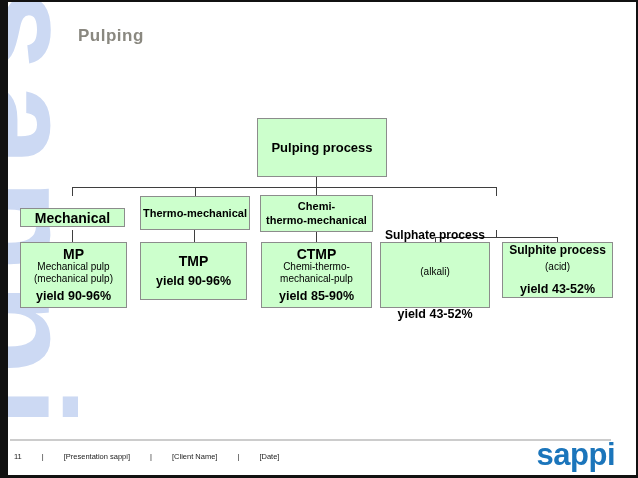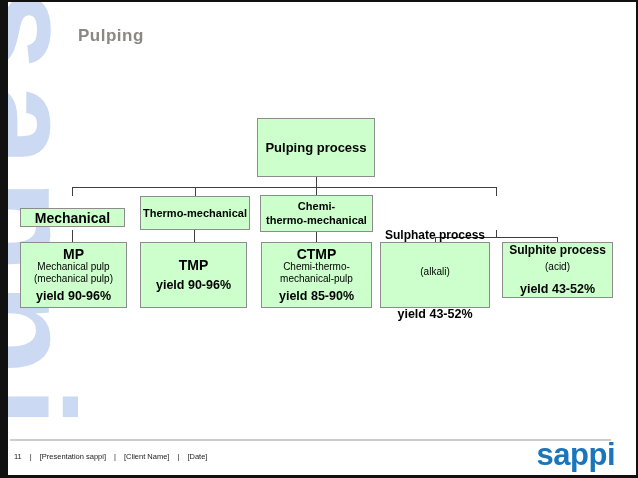--- a/index.html
+++ b/index.html
@@ -27,29 +27,29 @@
     background:#ccffcc; border:1px solid #8c8c8c;
     display:flex; flex-direction:column; align-items:center; justify-content:center;
     text-align:center; color:#000;
   }
   .pre { white-space:pre-line; }
   .vline, .hline { position:absolute; background:#3f3f3f; z-index:1; }
   .vline { width:1px; }
   .hline { height:1px; }
 
   
-  .b-root   { left:249px; top:116px; width:118px; height:59px; font-size:13px; font-weight:bold; }
+  .b-root   { left:249px; top:116px; width:130px; height:59px; font-size:13px; font-weight:bold; }
   
   .b-mech   { left:12px;  top:206px; width:105px; height:19px; font-size:14px; font-weight:bold; }
   .b-tm     { left:132px; top:194px; width:110px; height:34px; font-size:11px; font-weight:bold; }
   .b-ctm    { left:252px; top:193px; width:113px; height:37px; font-size:11px; font-weight:bold; line-height:1.25; }
   .b-chem   { left:432px; top:194px; width:112px; height:34px; font-size:14px; font-weight:bold; }
   
   .b-mp     { left:12px;  top:240px; width:107px; height:66px; }
-  .b-tmp    { left:132px; top:240px; width:107px; height:66px; }
+  .b-tmp    { left:132px; top:240px; width:107px; height:58px; }
   .b-ctmp   { left:253px; top:240px; width:111px; height:66px; }
   .b-sa     { left:372px; top:240px; width:110px; height:66px;gap:20px; }
   .b-si     { left:494px; top:240px; width:111px; height:56px; }
 
   .leaf-title  { font-size:14px; font-weight:bold; line-height:1.05; }
   .leaf-title.small { font-size:12px; }
   .leaf-sub    { font-size:10px; font-weight:normal; line-height:1.15; }
   .leaf-sub.gap { margin-top:4px; }
   .leaf-yield  { font-size:12.5px; font-weight:bold; margin-top:5px; }
 
@@ -67,21 +67,21 @@
   .c-stub-sa  { left:427px; top:235px; height:5px; }
   .c-stub-si  { left:549px; top:235px; height:5px; }
 
   
   .footer-rule {
     position:absolute; left:2px; top:437px; width:601px; height:2px;
     background:#cccccc; z-index:1;
   }
   .footer {
     position:absolute; left:6px; top:450px; z-index:1;
-    display:flex; align-items:baseline; gap:8px;
+    display:flex; align-items:baseline; gap:20px;
     font-size:7.5px; color:#222;
   }
   .logo {
     position:absolute; right:21px; top:435px; z-index:1;
     font-size:31px; font-weight:bold; color:#1b75bb; letter-spacing:-0.5px;
   }
 </style>
 </head>
 <body>
 

